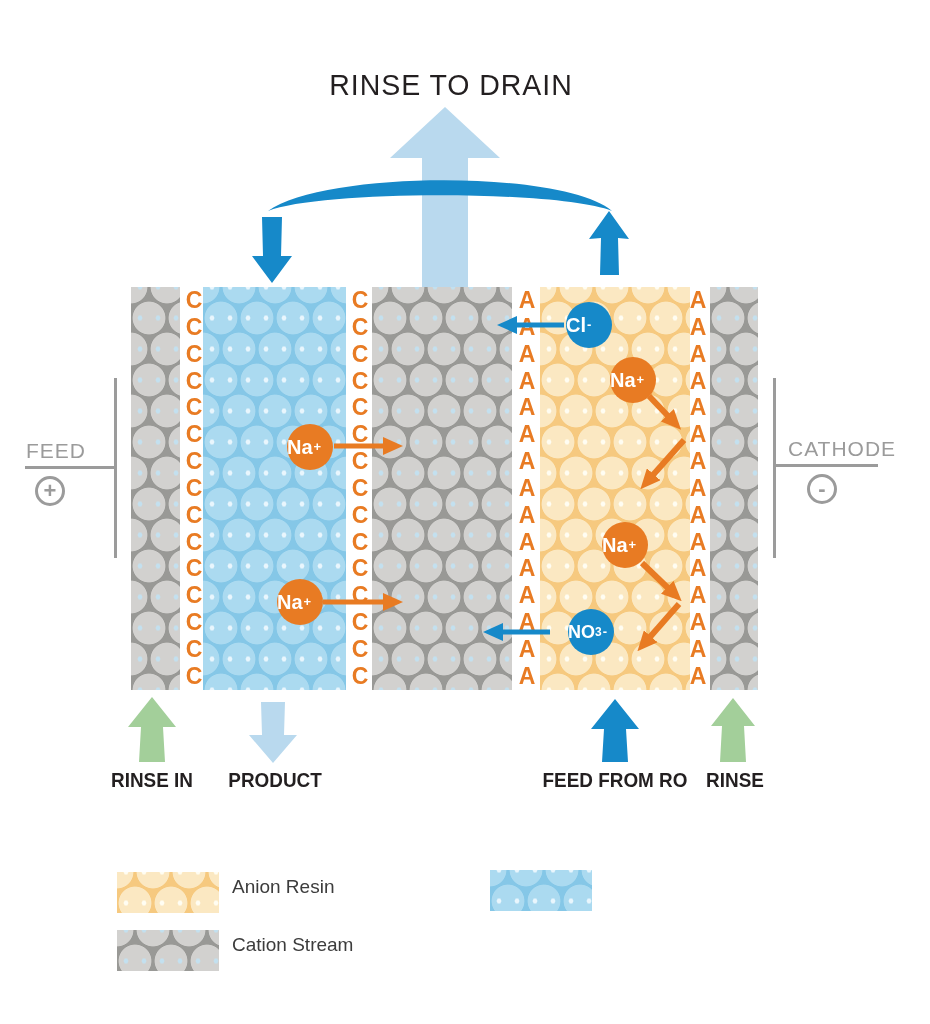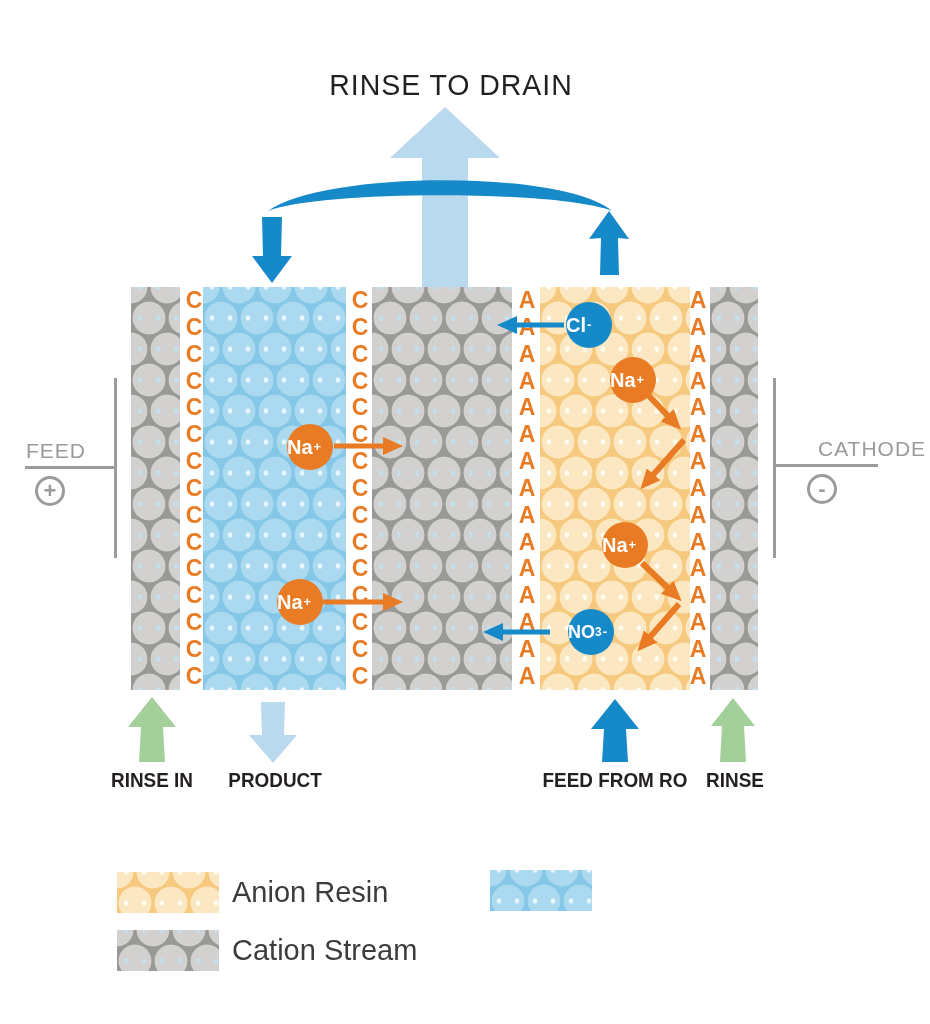--- a/index.html
+++ b/index.html
@@ -46,21 +46,21 @@
   
   .title{font-size:30px;color:var(--text-dark);letter-spacing:1px;white-space:nowrap;
     transform:translateX(-50%) scaleX(0.95);}
   .flow-label{font-size:21px;font-weight:700;color:var(--text-dark);white-space:nowrap;
     transform:translateX(-50%) scaleX(0.9);}
   .electrode-label{font-size:21px;color:var(--text-gray);letter-spacing:1px;white-space:nowrap;}
   .electrode-line{background:var(--text-gray);}
   .electrode-sign{width:30px;height:30px;border:3px solid var(--text-gray);border-radius:50%;
     color:var(--text-gray);font-size:22px;font-weight:700;display:flex;align-items:center;
     justify-content:center;box-sizing:border-box;line-height:1;}
-  .legend-label{font-size:29px;color:var(--text-medium);white-space:nowrap;}
+  .legend-label{font-size:19px;color:var(--text-medium);white-space:nowrap;}
   .legend-swatch{width:102px;height:41px;}
 </style>
 </head>
 <body>
 
 <div id="canvas">
 
   <svg width="930" height="1024" viewBox="0 0 930 1024" style="z-index:1">
 
     <polygon points="445,107 500,158 468,158 468,291 422,291 422,158 390,158" style="fill:var(--light-blue)"></polygon>
@@ -199,21 +199,21 @@
       <sup>-</sup>
     </div>
 
   <div class="abs electrode-line" style="left:114px;top:378px;width:3px;height:180px;"></div>
   <div class="abs electrode-line" style="left:25px;top:466px;width:90px;height:3px;"></div>
   <div class="abs electrode-label" style="left:26px;top:439px;">FEED</div>
   <div class="abs electrode-sign" style="left:35px;top:476px;">+</div>
 
   <div class="abs electrode-line" style="left:773px;top:378px;width:3px;height:180px;"></div>
   <div class="abs electrode-line" style="left:773px;top:464px;width:105px;height:3px;"></div>
-  <div class="abs electrode-label" style="left:818px;top:437px;">CATHODE</div>
+  <div class="abs electrode-label" style="left:788px;top:437px;">CATHODE</div>
   <div class="abs electrode-sign" style="left:807px;top:474px;">-</div>
 
   <div class="abs flow-label" style="left:152px;top:768px;">RINSE IN</div>
   <div class="abs flow-label" style="left:275px;top:768px;">PRODUCT</div>
   <div class="abs flow-label" style="left:615px;top:768px;">FEED FROM RO</div>
   <div class="abs flow-label" style="left:735px;top:768px;">RINSE</div>
 
   <div class="abs legend-swatch resin anion" style="left:117px;top:872px;"></div>
   <div class="abs legend-label" style="left:232px;top:876px;">Anion Resin</div>
   <div class="abs legend-swatch resin cation" style="left:490px;top:870px;"></div>

